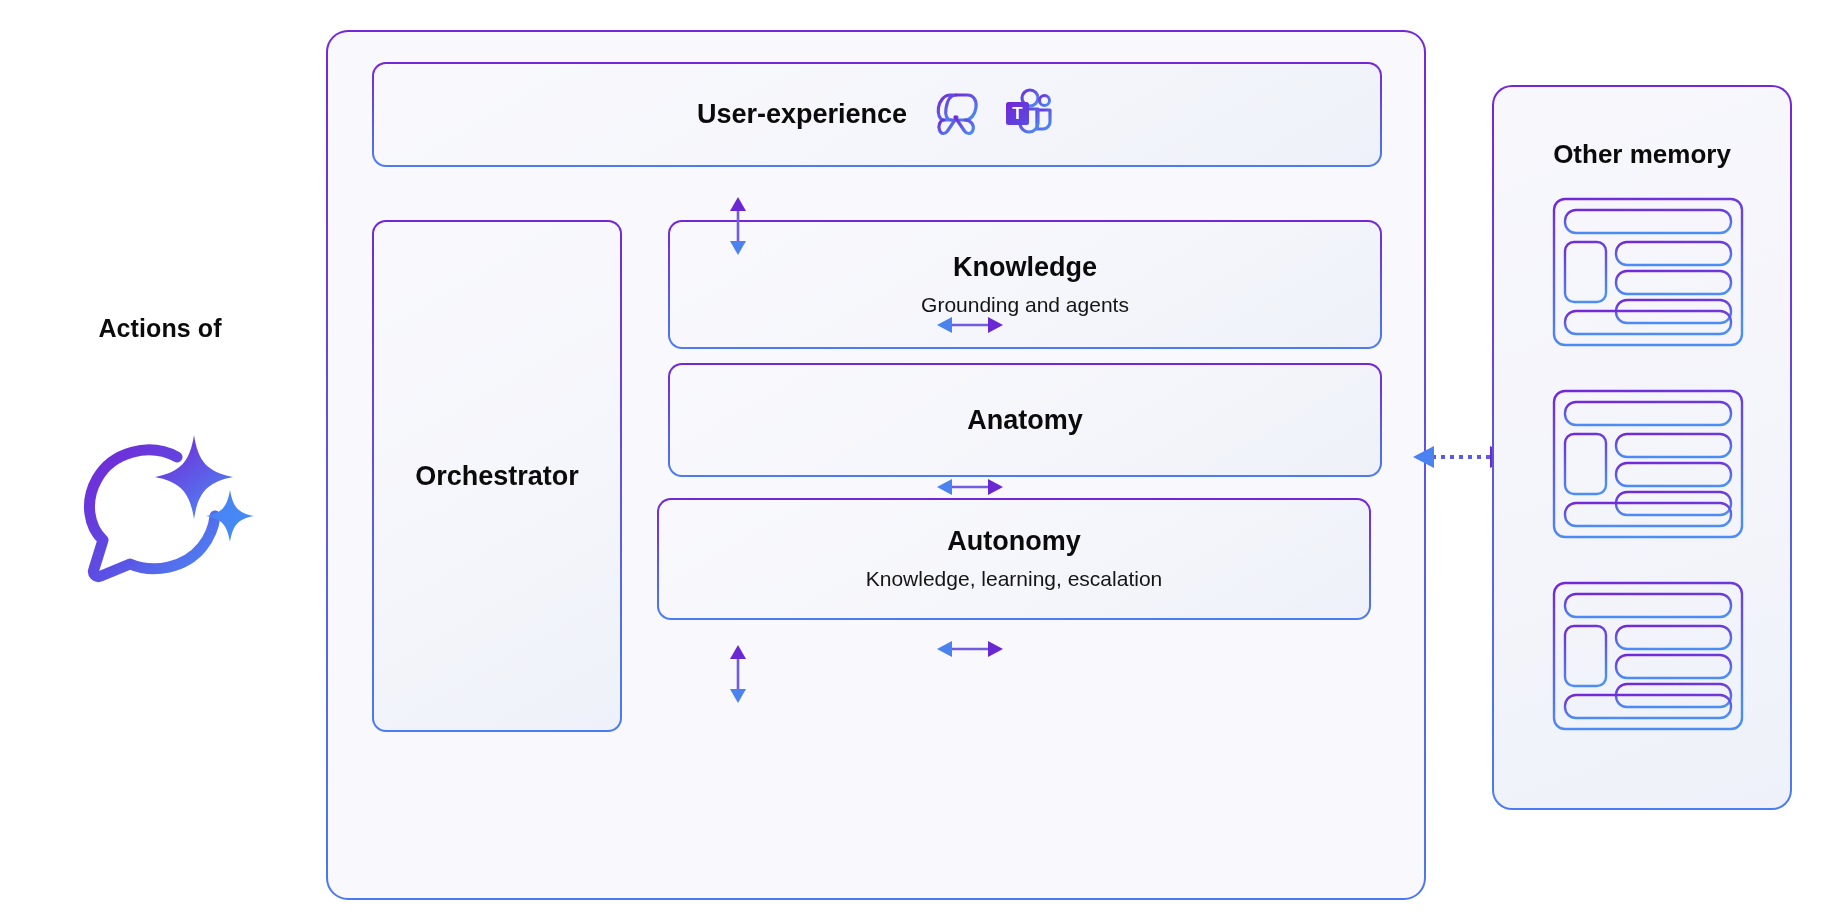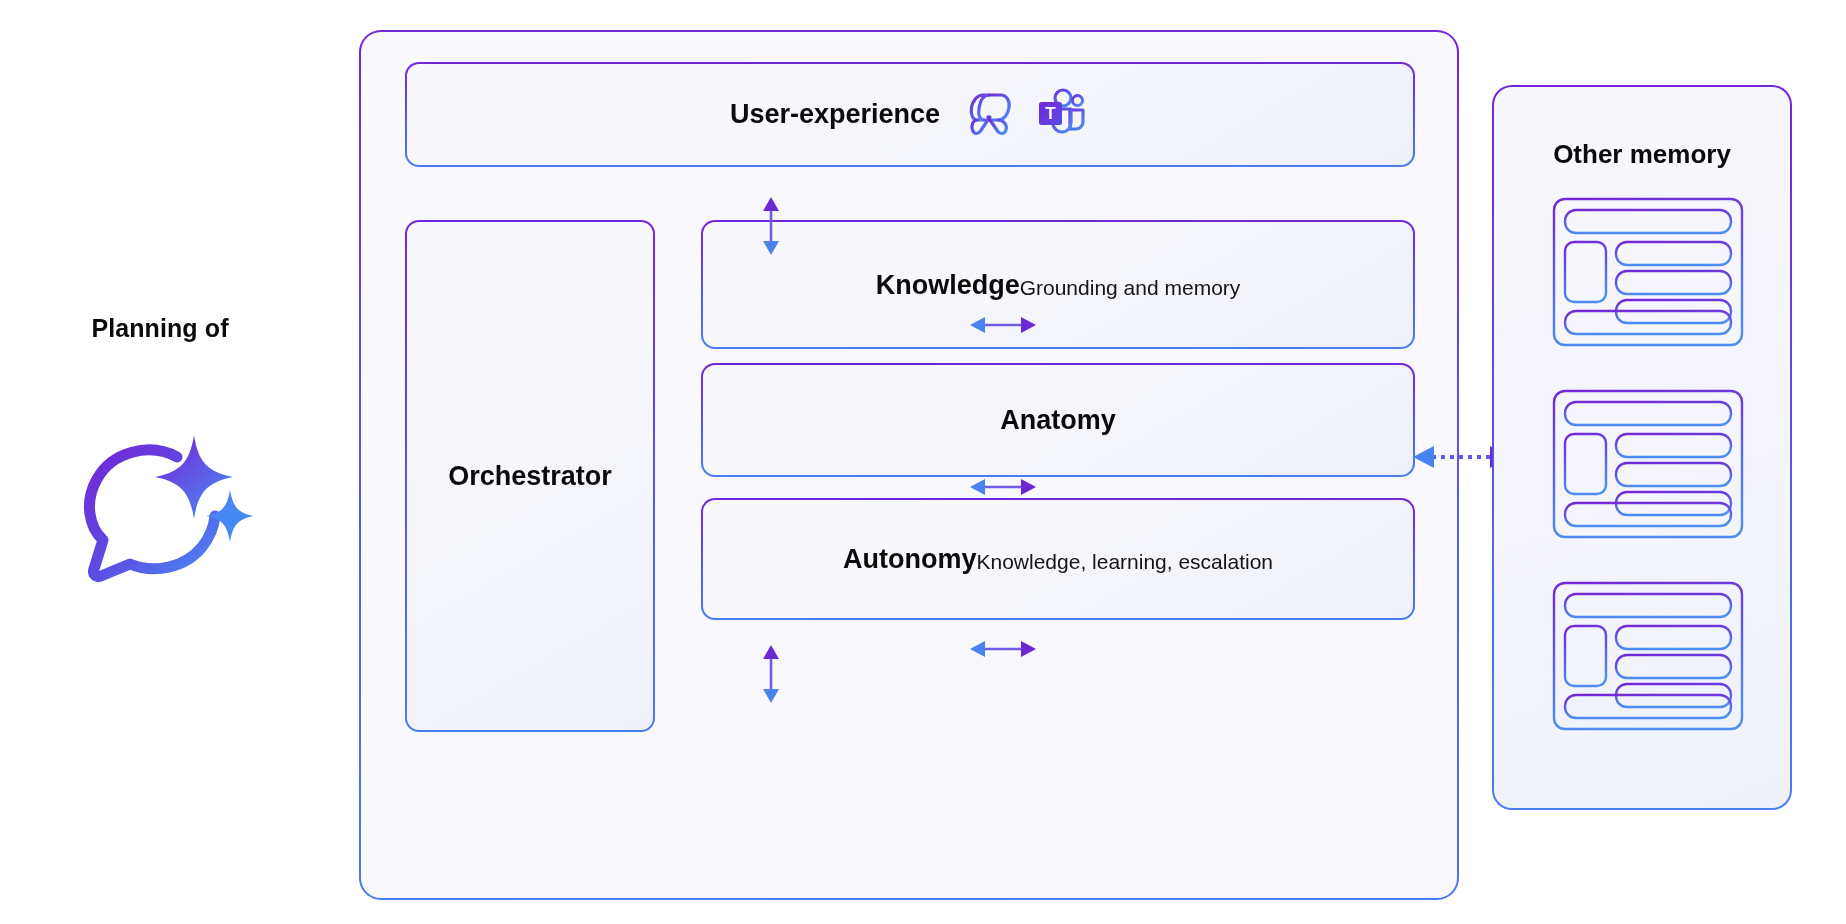--- a/index.html
+++ b/index.html
@@ -53,35 +53,35 @@
     height: 870px;
     border-radius: 22px;
     background: #f8f8fd;
     box-sizing: border-box;
     border: 2.5px solid transparent;
     background-image:
       linear-gradient(#f8f8fd, #f8f8fd),
       linear-gradient(180deg, #7327d6 0%, #6d3ae0 25%, #5662e8 65%, #4b79f0 100%);
     background-origin: border-box;
     background-clip: padding-box, border-box;
-    margin-left: 33px;
   }
 
   
   .gcard {
     position: absolute;
     box-sizing: border-box;
     border-radius: 14px;
     border: 2px solid transparent;
     background-image:
       linear-gradient(150deg, #f9f9fd 0%, #f5f6fb 55%, #eef1f9 100%),
       linear-gradient(180deg, #7327d6 0%, #6a3ddf 30%, #5566e9 70%, #4b7cf2 100%);
     background-origin: border-box;
     background-clip: padding-box, border-box;
     display: flex;
+    flex-direction: column;
     align-items: center;
     justify-content: center;
   }
 
   .card-title {
     font-size: 27px;
     font-weight: 700;
     color: #0b0b0b;
     line-height: 34px;
   }
@@ -115,21 +115,21 @@
     left: 44px;
     top: 188px;
     width: 250px;
     height: 512px;
   }
   #orch-card .card-title { font-size: 27px; }
 
   
   #knowledge-card { left: 340px; top: 188px; width: 714px; height: 129px; }
   #skills-card    { left: 340px; top: 331px; width: 714px; height: 114px; }
-  #autonomy-card  { left: 340px; top: 466px; width: 714px; height: 122px; }
+  #autonomy-card  { left: 329px; top: 466px; width: 714px; height: 122px; }
 
   
   #foundation-card {
     left: 44px;
     top: 634px;
     width: 1010px;
     height: 95px;
   }
 
   
@@ -176,21 +176,21 @@
   #arrow-orch-skill { left: 608px; top: 438px;  width: 68px; height: 34px; }
   #arrow-orch-auto  { left: 608px; top: 600px;  width: 68px; height: 34px; }
   #arrow-panel-agents { left: 1412px; top: 440px; width: 100px; height: 34px; }
 </style>
 </head>
 <body>
 
 <div class="stage">
 
   <div class="caption">
-    <div class="caption-line">Planning of</div>
+    <div class="caption-line">Actions of</div>
   </div>
 
   <div class="agent-icon">
     <svg viewBox="0 0 190 160" width="190" height="160" xmlns="http://www.w3.org/2000/svg">
       <defs>
         <linearGradient id="gBubble" x1="0" y1="0" x2="1" y2="1">
           <stop offset="0%" stop-color="#7327d6"></stop>
           <stop offset="55%" stop-color="#5b50e4"></stop>
           <stop offset="100%" stop-color="#4b8cf5"></stop>
         </linearGradient>
@@ -254,21 +254,21 @@
         </span>
       </div>
     </div>
 
     <div class="gcard" id="orch-card">
       <div class="card-title">Orchestrator</div>
     </div>
 
     <div class="gcard" id="knowledge-card">
       <div class="card-title">Knowledge</div>
-      <div class="card-sub">Grounding and memory</div>
+      <div class="card-sub">Grounding and agents</div>
     </div>
 
     <div class="gcard" id="skills-card">
       <div class="card-title">Anatomy</div>
     </div>
 
     <div class="gcard" id="autonomy-card">
       <div class="card-title">Autonomy</div>
       <div class="card-sub">Knowledge, learning, escalation</div>
     </div>

